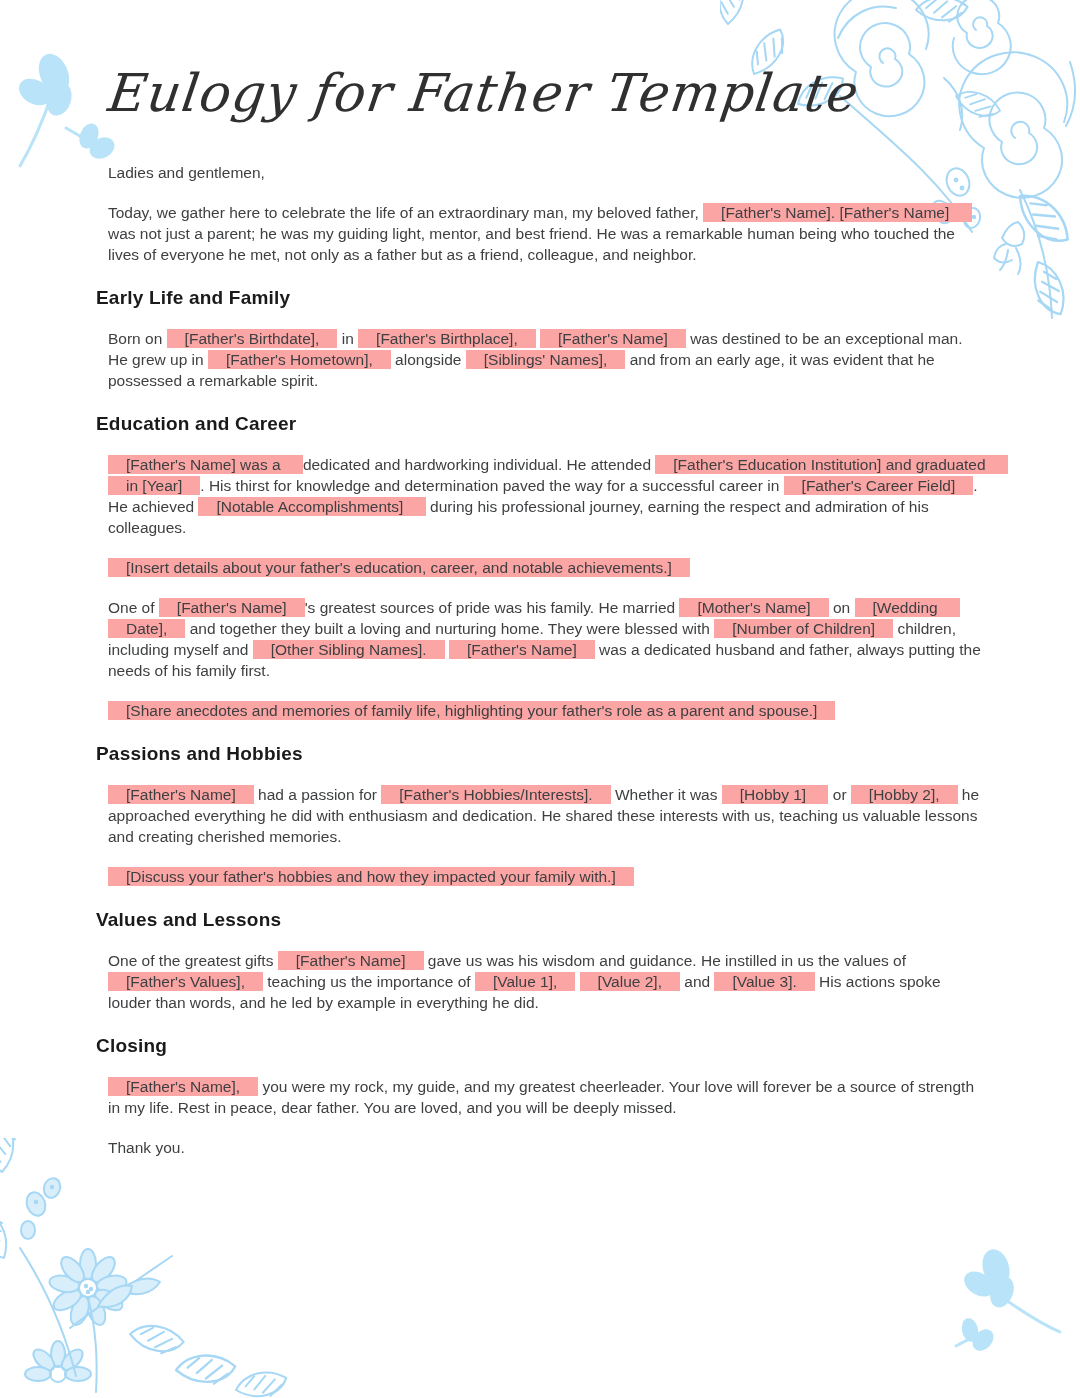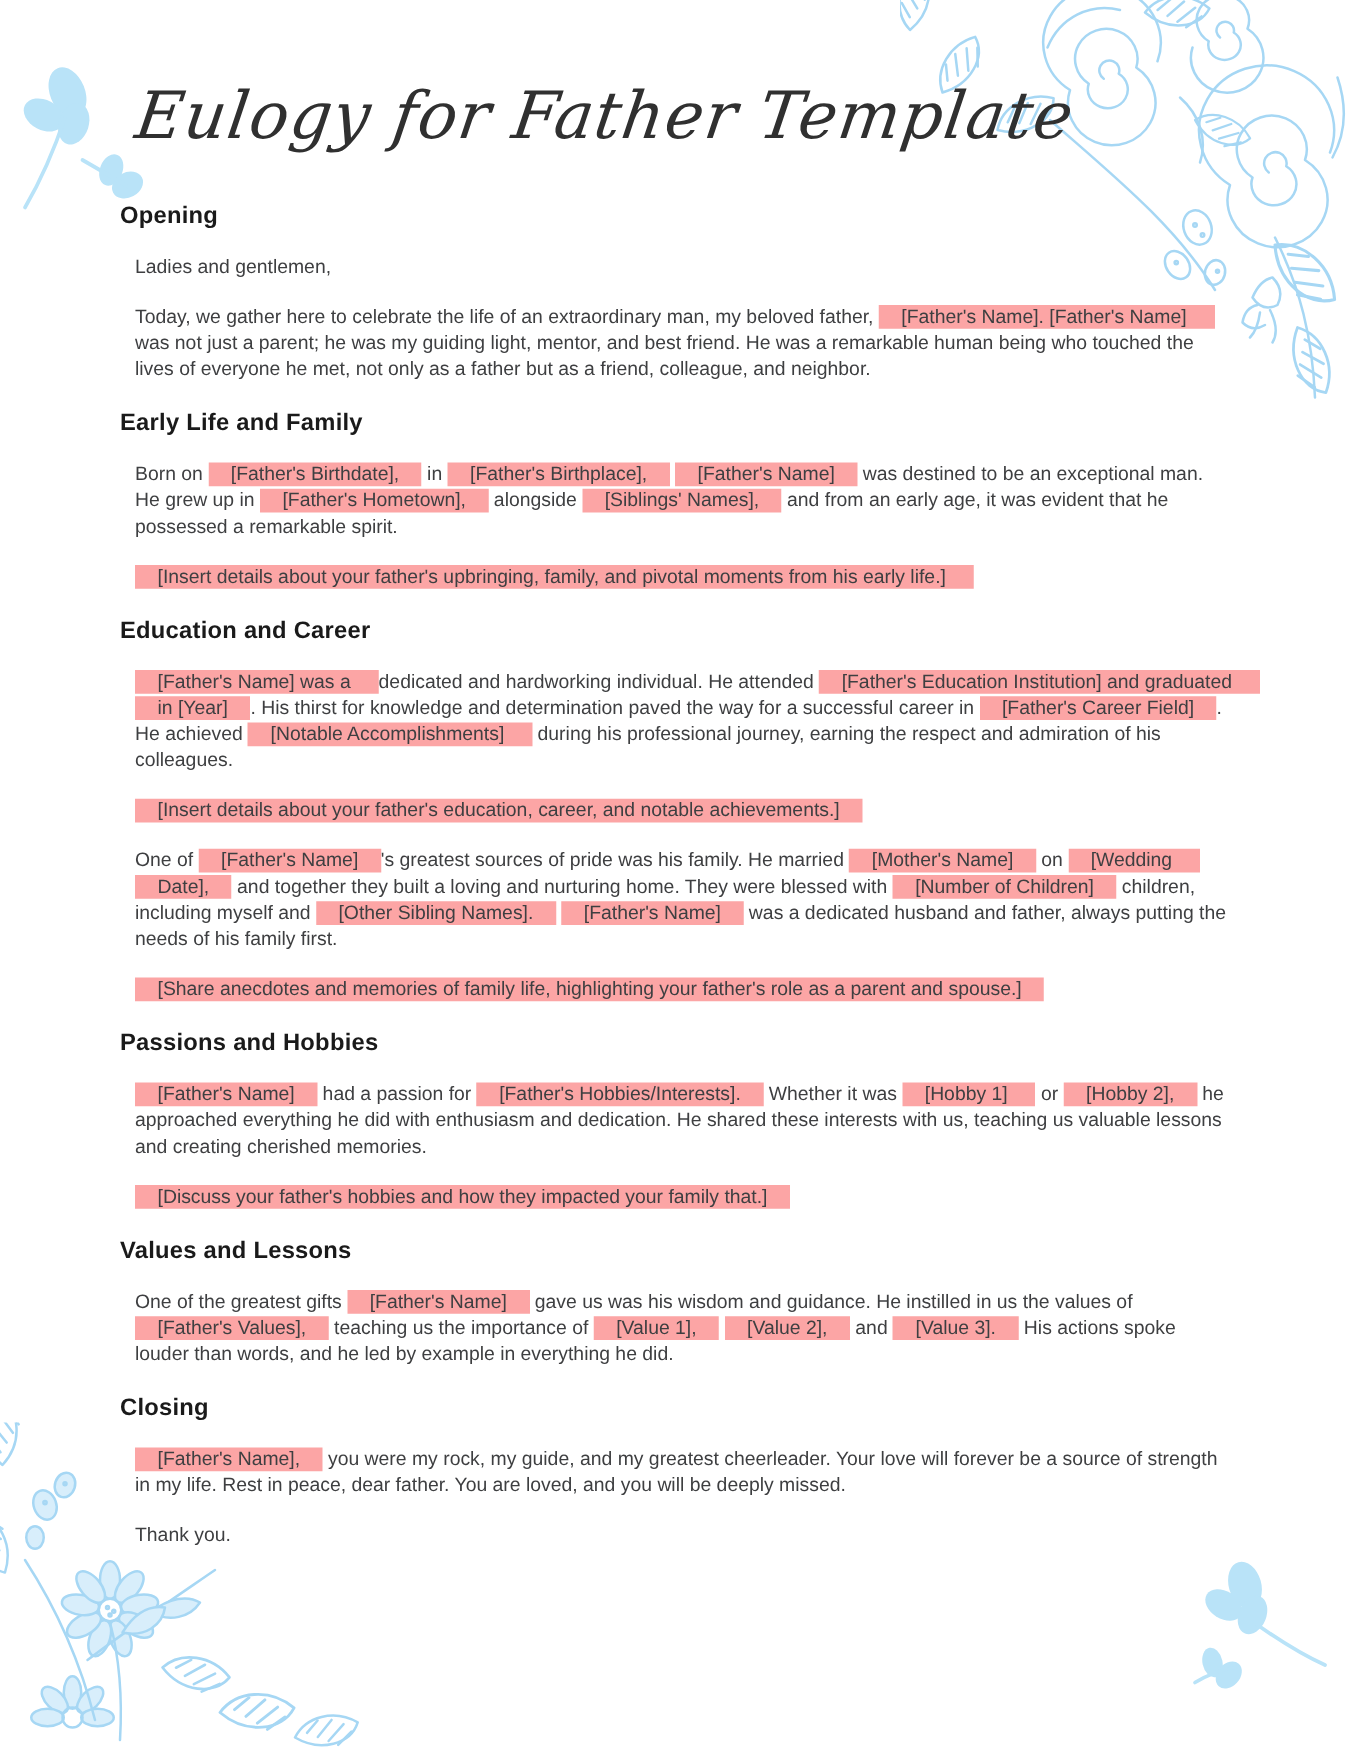--- a/index.html
+++ b/index.html
@@ -212,42 +212,40 @@
     <g stroke="#b9e3f8" stroke-width="3" fill="none" stroke-linecap="round">
       <path d="M58,60 C78,74 94,84 112,92"></path>
       <path d="M8,106 C18,100 28,96 40,94"></path>
     </g>
   </svg>
 
   <div class="doc">
     <div class="doc-title">Eulogy for Father Template</div>
     <div>
         <section>
-          <h2>Opening</h2>
           <p><span>Ladies and gentlemen,</span></p>
           <p><span>Today, we gather here to celebrate the life of an extraordinary man, my beloved father, </span><span class="hl">[Father's Name]. [Father's Name] </span><span>was not just a parent; he was my guiding light, mentor, and best friend. He was a remarkable human being who touched the lives of everyone he met, not only as a father but as a friend, colleague, and neighbor.</span></p>
         </section>
         <section>
           <h2>Early Life and Family</h2>
           <p><span>Born on </span><span class="hl">[Father's Birthdate],</span><span> in </span><span class="hl">[Father's Birthplace],</span><span> </span><span class="hl">[Father's Name]</span><span> was destined to be an exceptional man. He grew up in </span><span class="hl">[Father's Hometown],</span><span> alongside </span><span class="hl">[Siblings' Names],</span><span> and from an early age, it was evident that he possessed a remarkable spirit.</span></p>
-          <p><span class="hl">[Insert details about your father's upbringing, family, and pivotal moments from his early life.] </span></p>
         </section>
         <section>
           <h2>Education and Career</h2>
           <p><span class="hl">[Father's Name] was a </span><span>dedicated and hardworking individual. He attended </span><span class="hl">[Father's Education Institution] and graduated in [Year]</span><span>. His thirst for knowledge and determination paved the way for a successful career in </span><span class="hl">[Father's Career Field]</span><span>. He achieved </span><span class="hl">[Notable Accomplishments] </span><span> during his professional journey, earning the respect and admiration of his colleagues.</span></p>
           <p><span class="hl">[Insert details about your father's education, career, and notable achievements.]</span></p>
         </section>
         <section>
           <p><span>One of </span><span class="hl">[Father's Name]</span><span>'s greatest sources of pride was his family. He married </span><span class="hl">[Mother's Name]</span><span> on </span><span class="hl">[Wedding Date],</span><span> and together they built a loving and nurturing home. They were blessed with </span><span class="hl">[Number of Children]</span><span> children, including myself and </span><span class="hl">[Other Sibling Names].</span><span> </span><span class="hl">[Father's Name]</span><span> was a dedicated husband and father, always putting the needs of his family first.</span></p>
           <p><span class="hl">[Share anecdotes and memories of family life, highlighting your father's role as a parent and spouse.]</span></p>
         </section>
         <section>
           <h2>Passions and Hobbies</h2>
           <p><span class="hl">[Father's Name]</span><span> had a passion for </span><span class="hl">[Father's Hobbies/Interests].</span><span> Whether it was </span><span class="hl">[Hobby 1] </span><span> or </span><span class="hl">[Hobby 2],</span><span> he approached everything he did with enthusiasm and dedication. He shared these interests with us, teaching us valuable lessons and creating cherished memories.</span></p>
-          <p><span class="hl">[Discuss your father's hobbies and how they impacted your family that.]</span></p>
+          <p><span class="hl">[Discuss your father's hobbies and how they impacted your family with.]</span></p>
         </section>
         <section>
           <h2>Values and Lessons</h2>
           <p><span>One of the greatest gifts </span><span class="hl">[Father's Name]</span><span> gave us was his wisdom and guidance. He instilled in us the values of </span><span class="hl">[Father's Values],</span><span> teaching us the importance of </span><span class="hl">[Value 1],</span><span> </span><span class="hl">[Value 2],</span><span> and </span><span class="hl">[Value 3].</span><span> His actions spoke louder than words, and he led by example in everything he did.</span></p>
         </section>
         <section>
           <h2>Closing</h2>
           <p><span class="hl">[Father's Name],</span><span> you were my rock, my guide, and my greatest cheerleader. Your love will forever be a source of strength in my life. Rest in peace, dear father. You are loved, and you will be deeply missed.</span></p>
           <p><span>Thank you.</span></p>
         </section>

